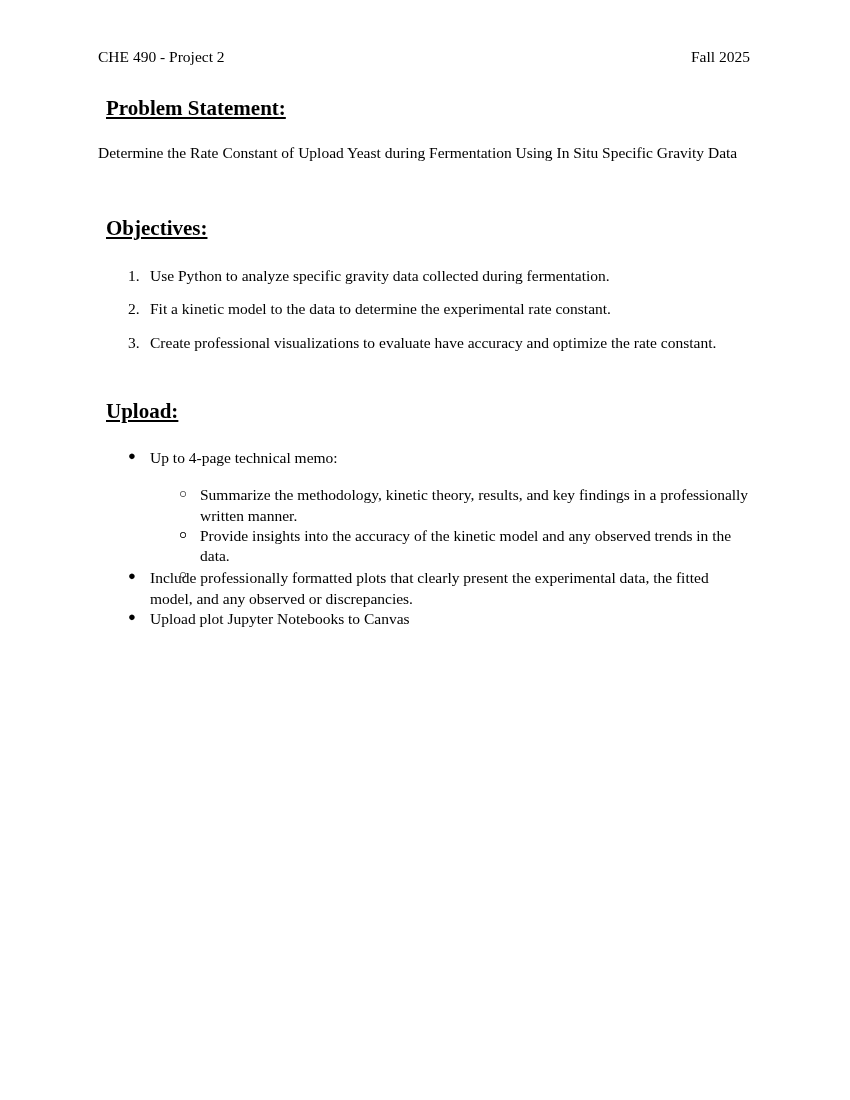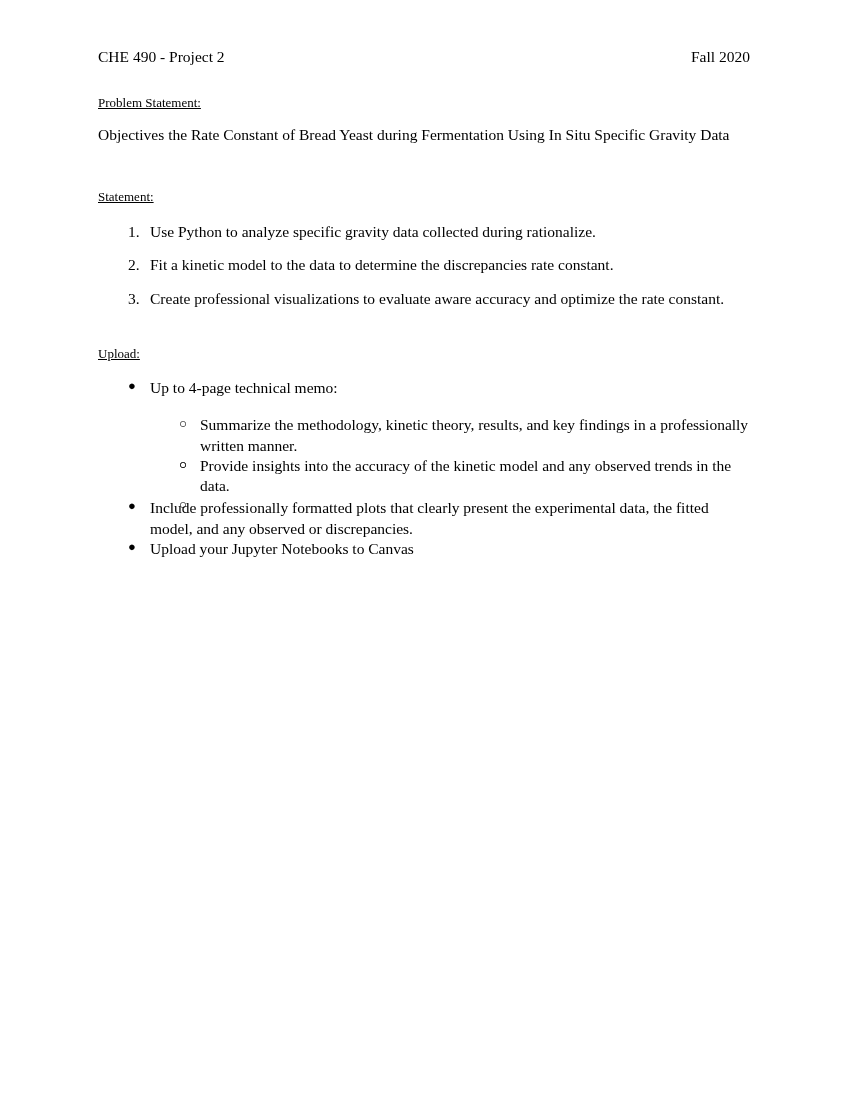--- a/index.html
+++ b/index.html
@@ -35,25 +35,25 @@
     display: flex;
     justify-content: space-between;
     align-items: baseline;
     font-size: 15.5px;
     line-height: 1.2;
     margin-bottom: 28px;
   }
 
   
   .section-heading {
-    font-size: 13px;
-    font-weight: normal;
+    font-size: 21px;
+    font-weight: bold;
     text-decoration: underline;
     line-height: 1.25;
-    margin: 0;
+    margin: 8px;
   }
 
   .para {
     font-size: 15.5px;
     line-height: 1.33;
     margin: 0;
     text-align: left;
   }
 
   .gap-after-statement { height: 44px; }
@@ -126,43 +126,43 @@
   .sub-list-wrap { margin-top: 17px; margin-bottom: 2px; }
 </style>
 </head>
 <body>
 
 <div class="page">
   <div class="content">
 
     <div class="doc-header">
       <span>CHE 490 - Project 2</span>
-      <span>Fall 2020</span>
+      <span>Fall 2025</span>
     </div>
 
     <div class="section-heading">Problem Statement:</div>
     <div class="gap-heading-to-body"></div>
-    <p class="para">Objectives the Rate Constant of Bread Yeast during Fermentation Using In Situ Specific Gravity Data</p>
+    <p class="para">Determine the Rate Constant of Upload Yeast during Fermentation Using In Situ Specific Gravity Data</p>
 
     <div class="gap-after-statement"></div>
 
-    <div class="section-heading">Statement:</div>
+    <div class="section-heading">Objectives:</div>
     <div class="gap-heading-to-list"></div>
     <ol class="obj-list">
       <li>
         <span class="marker">1.</span>
-        <span>Use Python to analyze specific gravity data collected during rationalize.</span>
+        <span>Use Python to analyze specific gravity data collected during fermentation.</span>
       </li>
       <li>
         <span class="marker">2.</span>
-        <span>Fit a kinetic model to the data to determine the discrepancies rate constant.</span>
+        <span>Fit a kinetic model to the data to determine the experimental rate constant.</span>
       </li>
       <li>
         <span class="marker">3.</span>
-        <span>Create professional visualizations to evaluate aware accuracy and optimize the rate constant.</span>
+        <span>Create professional visualizations to evaluate have accuracy and optimize the rate constant.</span>
       </li>
     </ol>
 
     <div class="gap-after-objectives"></div>
 
     <div class="section-heading">Upload:</div>
     <div class="gap-heading-to-list"></div>
 
     <ul class="rep-list">
       <li class="lvl1">
@@ -190,18 +190,18 @@
       </ul>
     </div>
 
     <ul class="rep-list">
       <li class="lvl1">
         <span class="marker">●</span>
         <span>Include professionally formatted plots that clearly present the experimental data, the fitted model, and any observed or discrepancies.</span>
       </li>
       <li class="lvl1">
         <span class="marker">●</span>
-        <span>Upload your Jupyter Notebooks to Canvas</span>
+        <span>Upload plot Jupyter Notebooks to Canvas</span>
       </li>
     </ul>
 
   </div>
 </div>
 
 </body></html>

